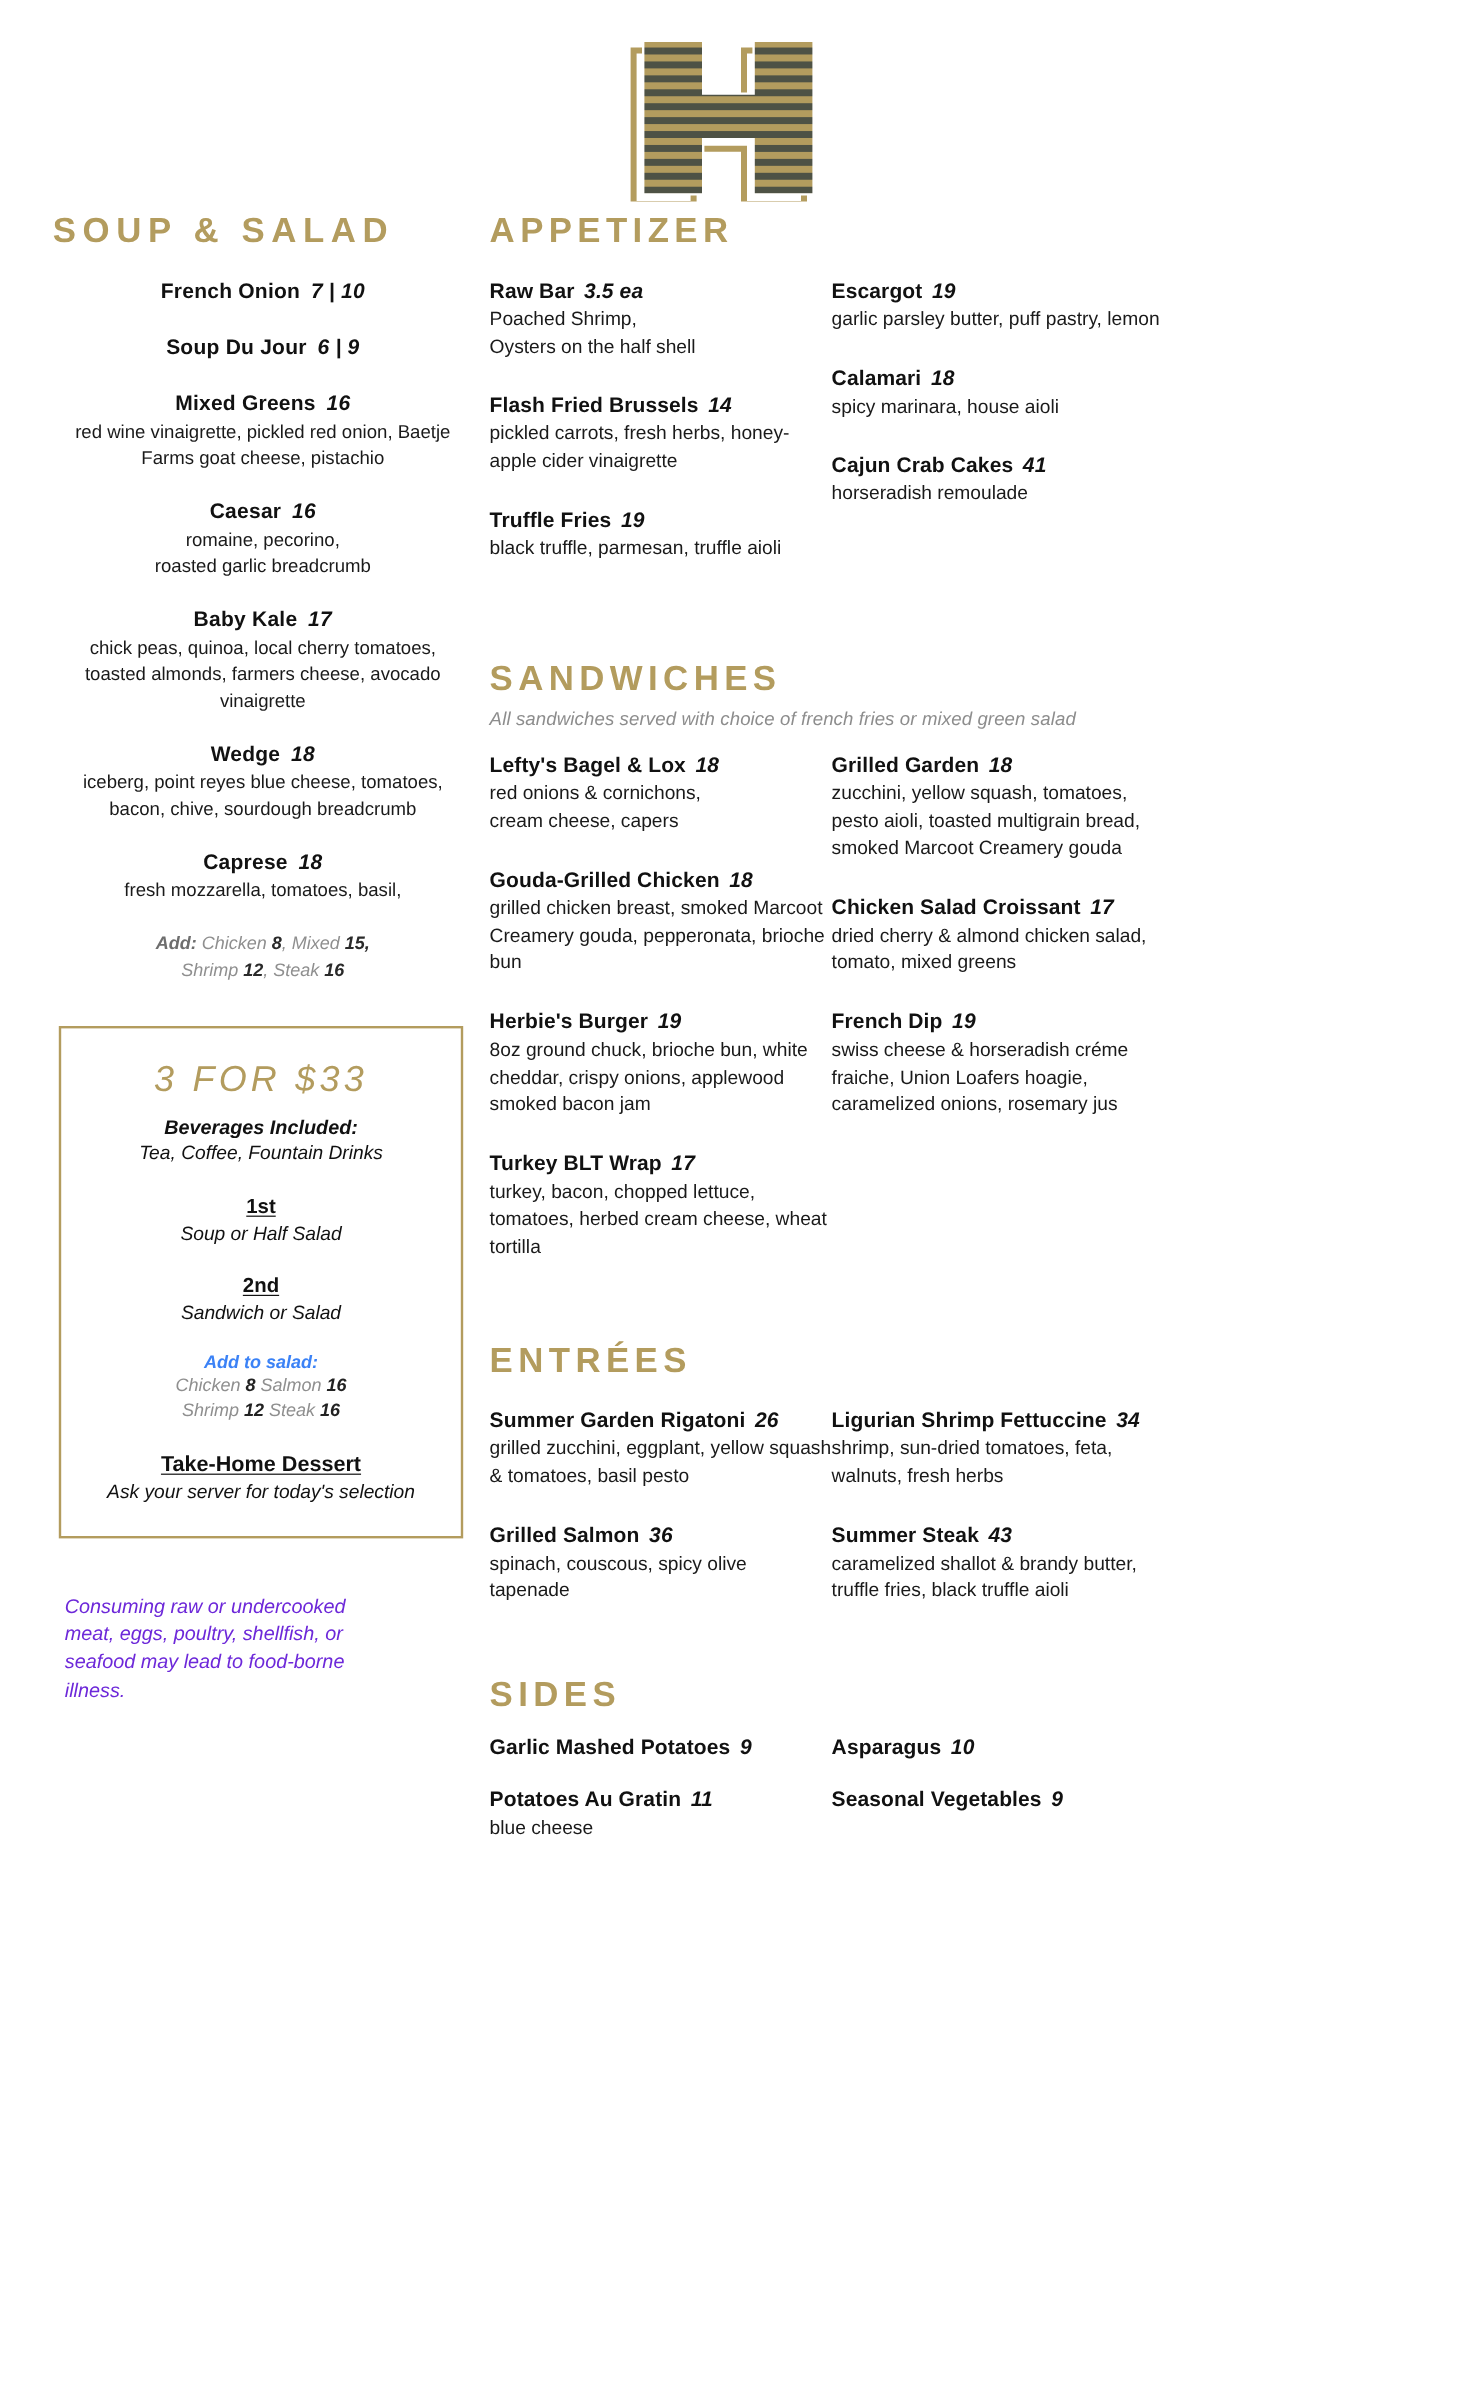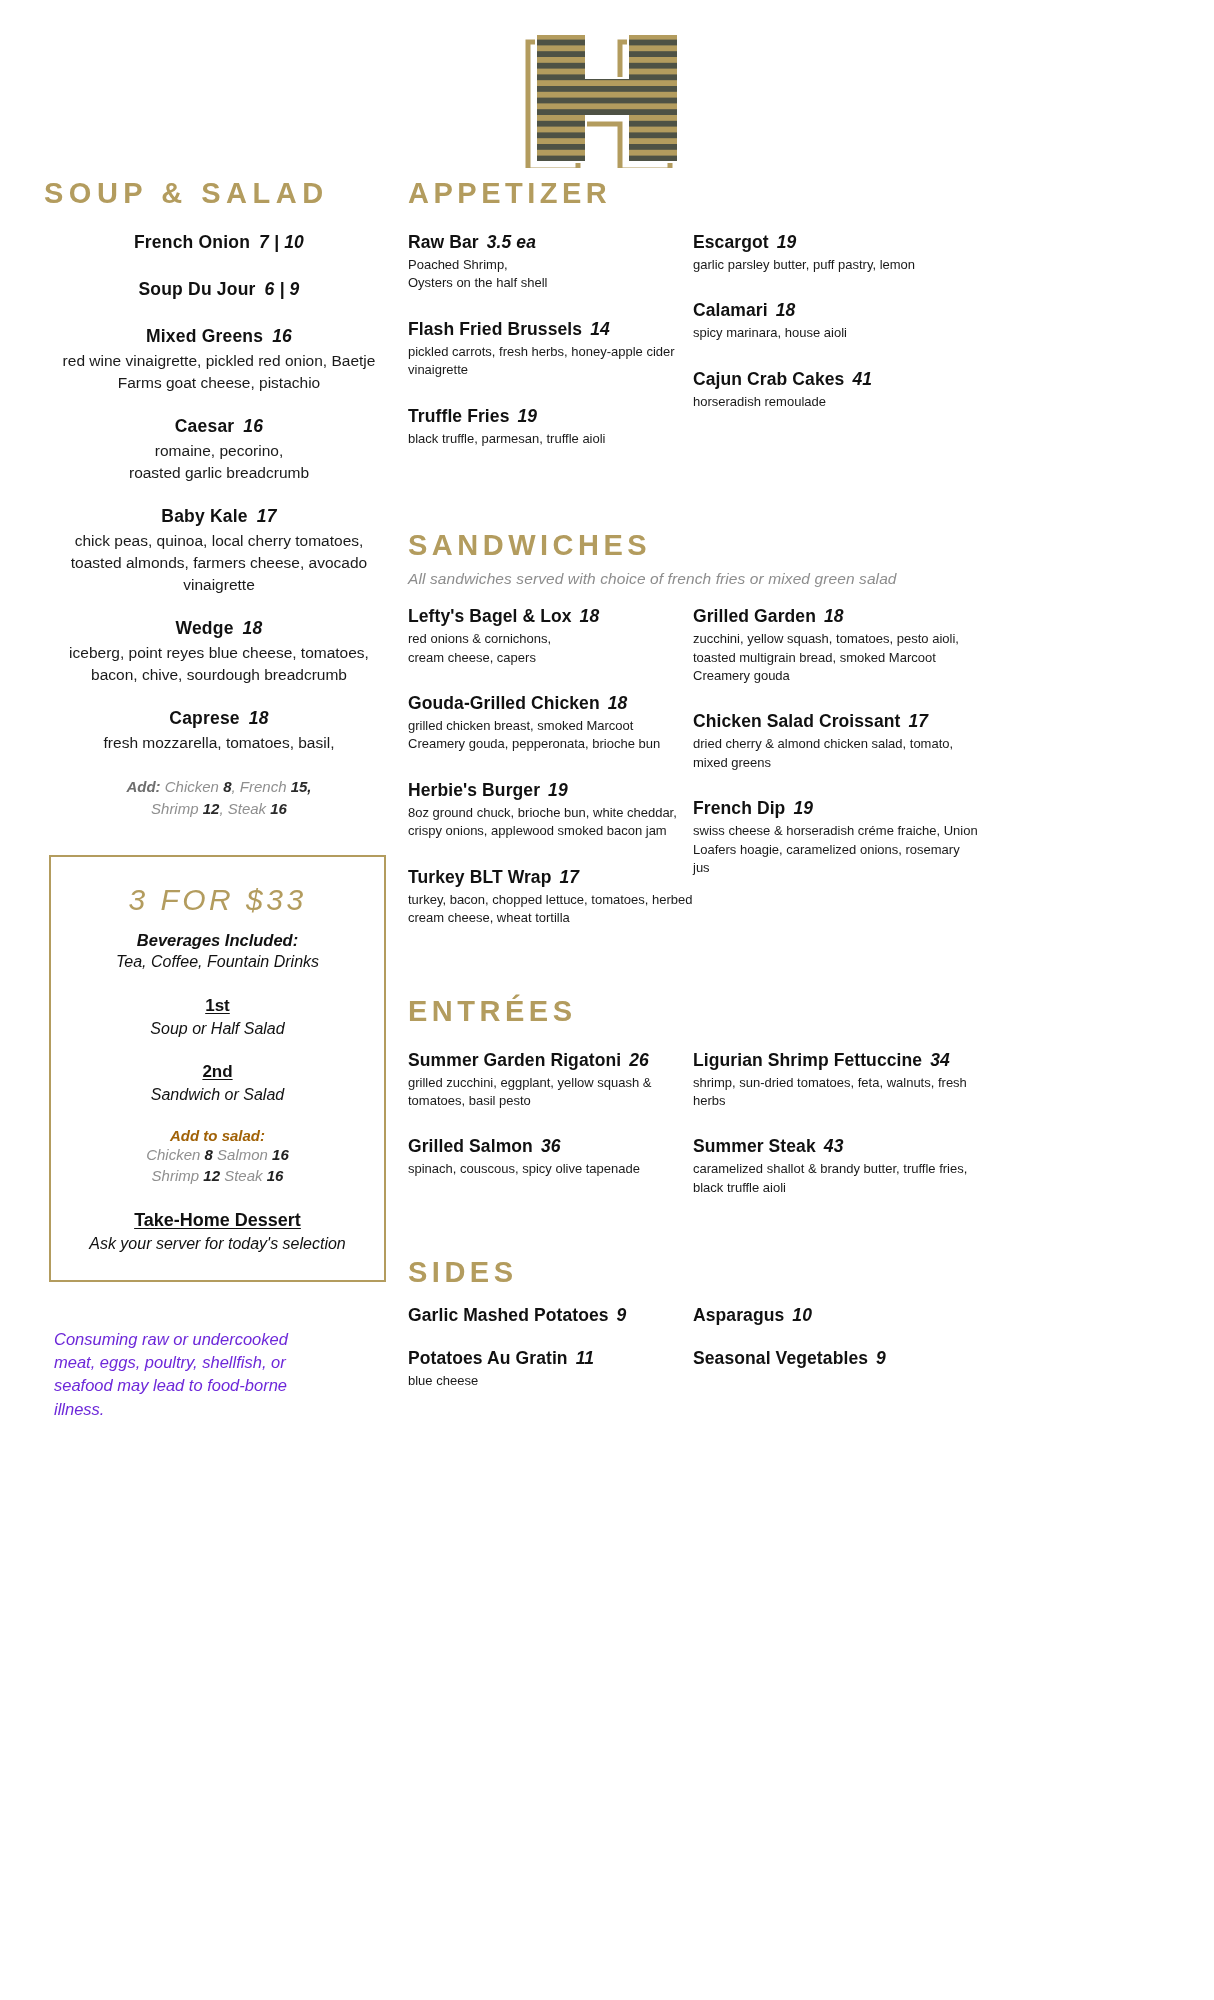--- a/index.html
+++ b/index.html
@@ -125,21 +125,21 @@
     font-weight: 700;
     font-size: 17px;
     text-decoration: underline;
     text-underline-offset: 2px;
     margin-top: 22px;
     margin-bottom: 2px;
   }
   .promo-addto {
     font-style: italic;
     font-weight: 700;
-    color: #a16207;
+    color: #3b82f6;
     font-size: 15px;
     margin-top: 20px;
   }
   .promo-addlist {
     font-style: italic;
     color: #8f8f8f;
     font-size: 15px;
     line-height: 1.42;
   }
   .promo-addlist .num { color: #222; font-weight: 700; }
@@ -175,21 +175,21 @@
     color: #111;
     letter-spacing: 0.1px;
     margin-bottom: 3px;
   }
   .ritem .price {
     font-style: italic;
     font-weight: 700;
     margin-left: 8px;
   }
   .ritem .desc {
-    font-size: 13px;
+    font-size: 16px;
     line-height: 1.42;
     color: #1a1a1a;
   }
   .block-gap-1 { height: 56px; }
   .block-gap-2 { height: 42px; }
   .block-gap-3 { height: 34px; }
   .sides .ritem { margin-bottom: 16px; }
 </style>
 </head>
 <body>
@@ -268,21 +268,21 @@
         <div class="name-line">
           <span>Caprese</span><span class="price">18</span>
         </div>
         <div class="desc">fresh mozzarella, tomatoes, basil,</div>
       </div>
 
       <div class="add-line">
         <div>
           <b>Add:</b>
           <span>Chicken</span>
-          <span class="num">8</span><span>, French</span>
+          <span class="num">8</span><span>, Mixed</span>
           <span class="num">15,</span>
         </div>
         <div>
           <span>Shrimp</span>
           <span class="num">12</span><span>,  Steak</span>
           <span class="num">16</span>
         </div>
       </div>
     </div>
 

